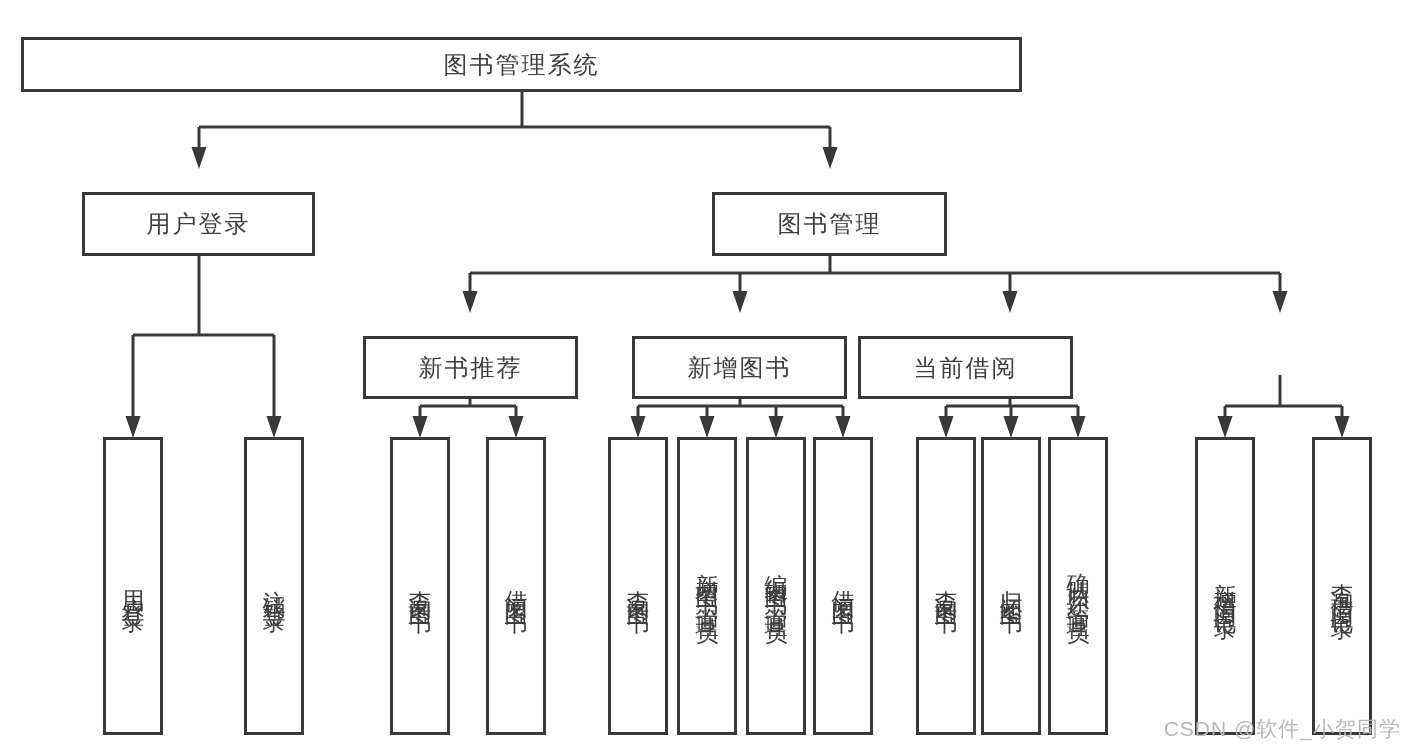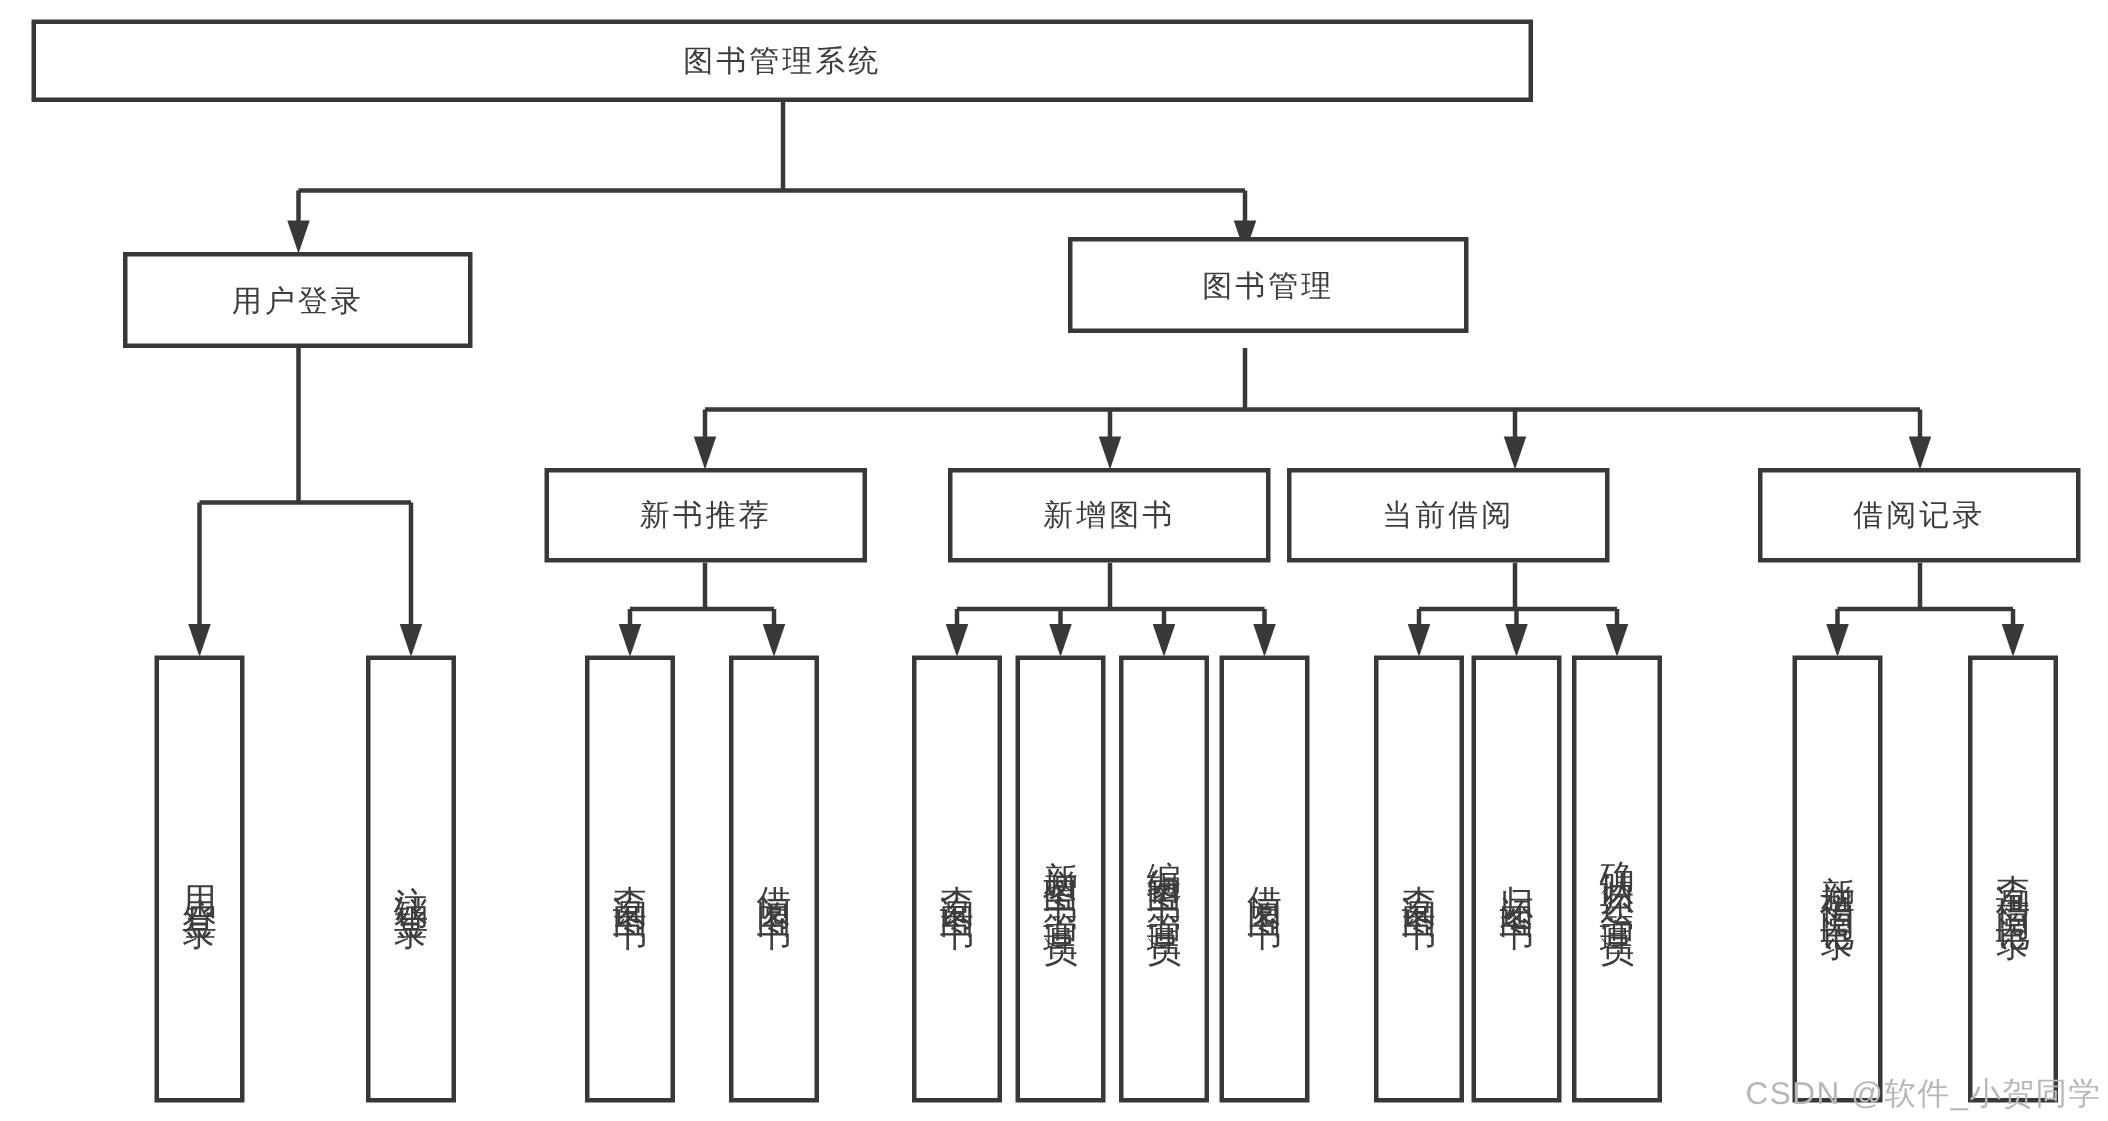--- a/index.html
+++ b/index.html
@@ -5,24 +5,24 @@
   html,body{margin:0;padding:0;background:#ffffff;}
   #stage{
     position:relative;width:1405px;height:747px;background:#ffffff;overflow:hidden;
     font-family:"Liberation Sans",sans-serif;
   }
   #wires{position:absolute;left:0;top:0;width:1405px;height:747px;}
   .node{
     position:absolute;box-sizing:border-box;border:3px solid #383838;background:#ffffff;
     display:flex;align-items:center;justify-content:center;color:#3d3d3d;
   }
-  .h-label{font-size:20px;letter-spacing:2px;white-space:nowrap;}
+  .h-label{font-size:24px;letter-spacing:2px;white-space:nowrap;margin-top:24px;}
   .box-root{left:21px;top:13px;width:1001px;height:55px;}
   .box-l2-a{left:82px;top:168px;width:233px;height:64px;}
-  .box-l2-b{left:712px;top:158px;width:267px;height:64px;}
+  .box-l2-b{left:712px;top:168px;width:235px;height:64px;}
   .box-l3{top:312px;width:215px;height:63px;}
   .box-l3-1{left:363px;}
   .box-l3-2{left:632px;}
   .box-l3-3{left:858px;align-items:center;}
   .box-l3-4{left:1172px;}
   .leaf{
     top:437px;width:60px;height:298px;
     writing-mode:vertical-rl;text-orientation:mixed;
     font-size:23px;letter-spacing:7px;line-height:1;
     padding:6px 0;
@@ -135,23 +135,20 @@
 
   <div class="node box-l3 box-l3-1 h-label">
     <span>新书推荐</span>
   </div>
   <div class="node box-l3 box-l3-2 h-label">
     <span>新增图书</span>
   </div>
   <div class="node box-l3 box-l3-3 h-label">
     <span>当前借阅</span>
   </div>
-  <div class="node box-l3 box-l3-4 h-label">
-    <span>借阅记录</span>
-  </div>
 
   <div class="node leaf leaf-1">
       <span>用户登录</span>
     </div>
   <div class="node leaf leaf-2">
       <span>注销登录</span>
     </div>
   <div class="node leaf leaf-3">
       <span>查询图书</span>
     </div>

